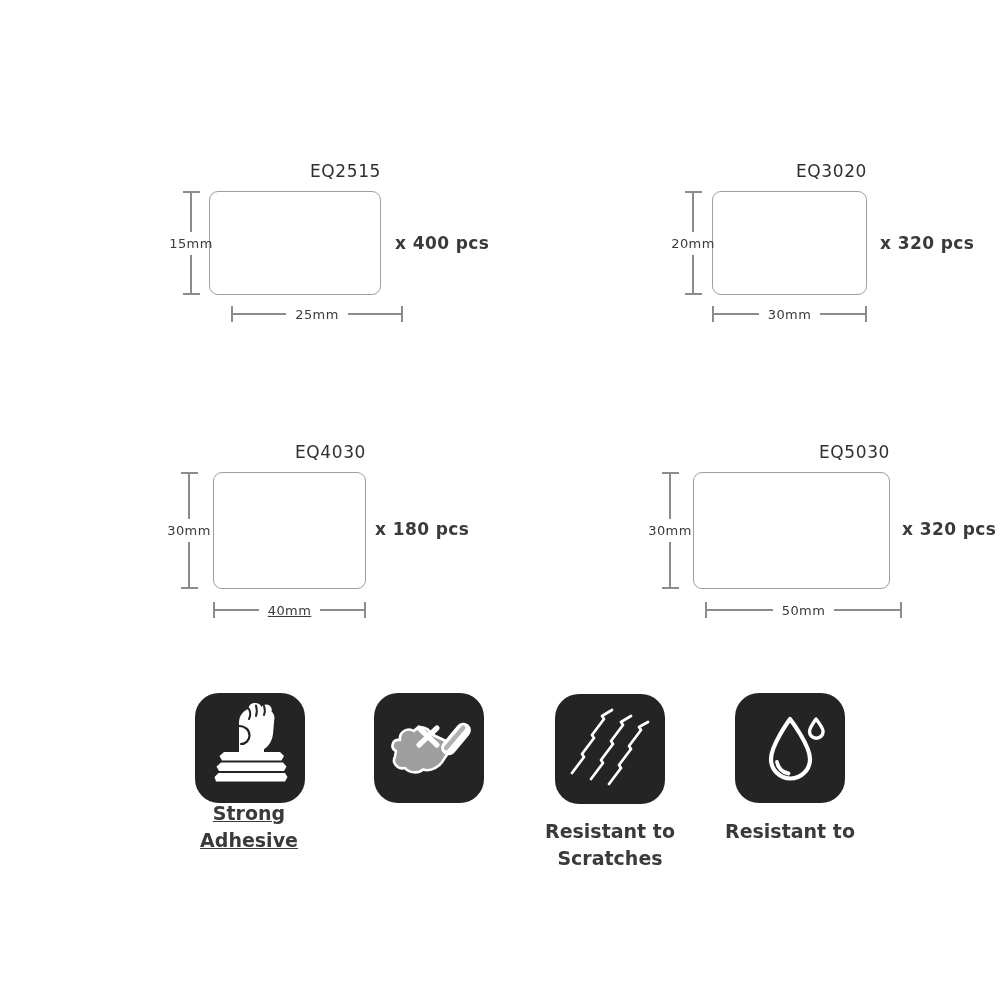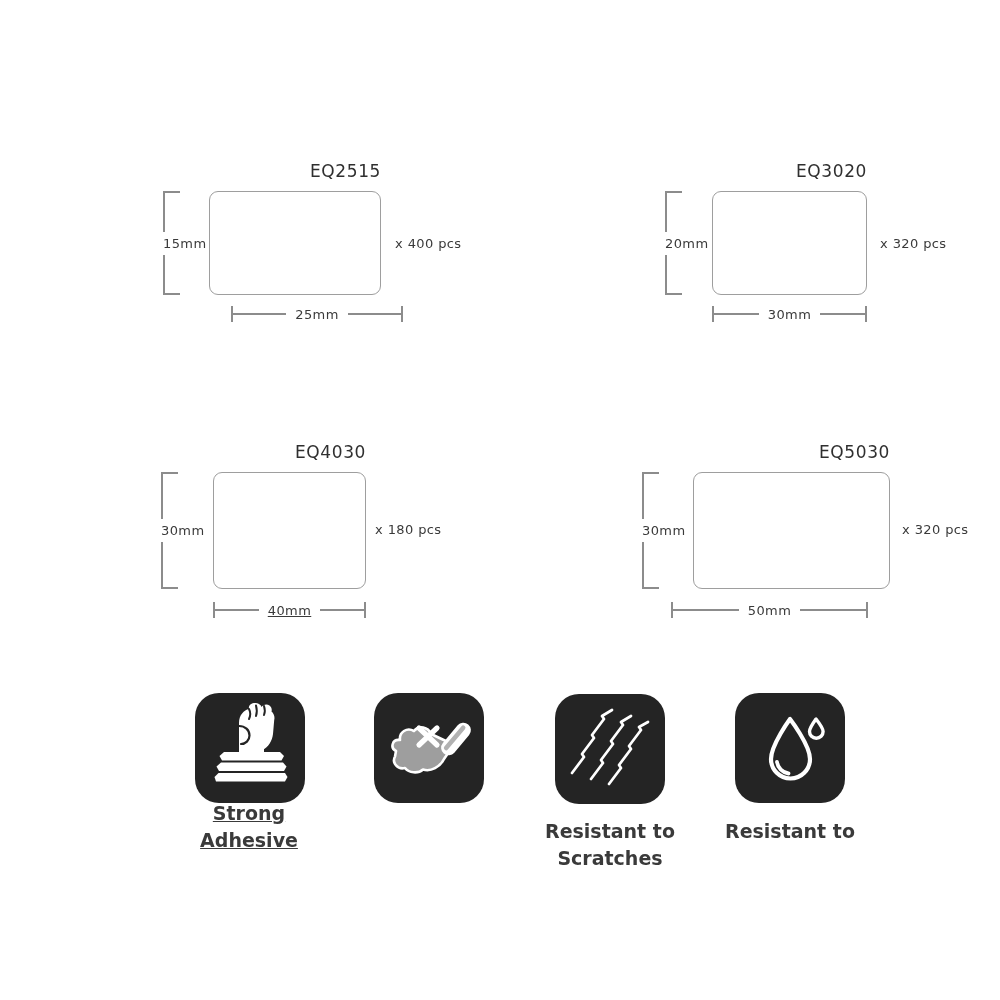--- a/index.html
+++ b/index.html
@@ -29,21 +29,21 @@
     border: 1.6px solid #9e9e9e;
     border-radius: 9px;
     background: #ffffff;
     box-sizing: border-box;
   }
   .vdim {
     position: absolute;
     width: 56px;
     display: flex;
     flex-direction: column;
-    align-items: flex-start;
+    align-items: center;
   }
   .vdim .tick-h { width: 17px; height: 1.6px; background: #8c8c8c; flex: none; }
   .vdim .seg-v  { width: 1.6px; flex: 1; background: #8c8c8c; }
   .hdim {
     position: absolute;
     height: 16px;
     display: flex;
     flex-direction: row;
     align-items: center;
   }
@@ -53,22 +53,22 @@
     font-size: 13px;
     font-weight: 500;
     letter-spacing: 0.4px;
     color: #3a3a3a;
     white-space: nowrap;
   }
   .vdim .dim-label { padding: 4px 0; }
   .hdim .dim-label { padding: 0 9px; }
   .count {
     position: absolute;
-    font-size: 13px;
-    font-weight: 400;
+    font-size: 17px;
+    font-weight: 700;
     letter-spacing: 0.4px;
     color: #3a3a3a;
     white-space: nowrap;
     line-height: 15px;
   }
 
   
   .feature-tile {
     position: absolute;
     width: 110px; height: 110px;
@@ -157,21 +157,21 @@
   <section>
     <div class="spec-title" style="left:650px; top:442px; width:197px;">EQ5030</div>
     <div class="spec-rect" style="left:650px; top:472px; width:197px; height:117px;"></div>
     <div class="vdim" style="left:599px; top:472px; height:117px;">
       <span class="tick-h"></span>
       <span class="seg-v"></span>
       <span class="dim-label">30mm</span>
       <span class="seg-v"></span>
       <span class="tick-h"></span>
     </div>
-    <div class="hdim" style="left:628px; top:602px; width:197px;">
+    <div class="hdim" style="left:662px; top:602px; width:197px;">
       <span class="tick-v"></span>
       <span class="seg-h"></span>
       <span class="dim-label">50mm</span>
       <span class="seg-h"></span>
       <span class="tick-v"></span>
     </div>
     <div class="count" style="left:859px; top:522px;">x 320 pcs</div>
   </section>
 
   <div class="feature-tile" style="left:152px; top:693px;">

